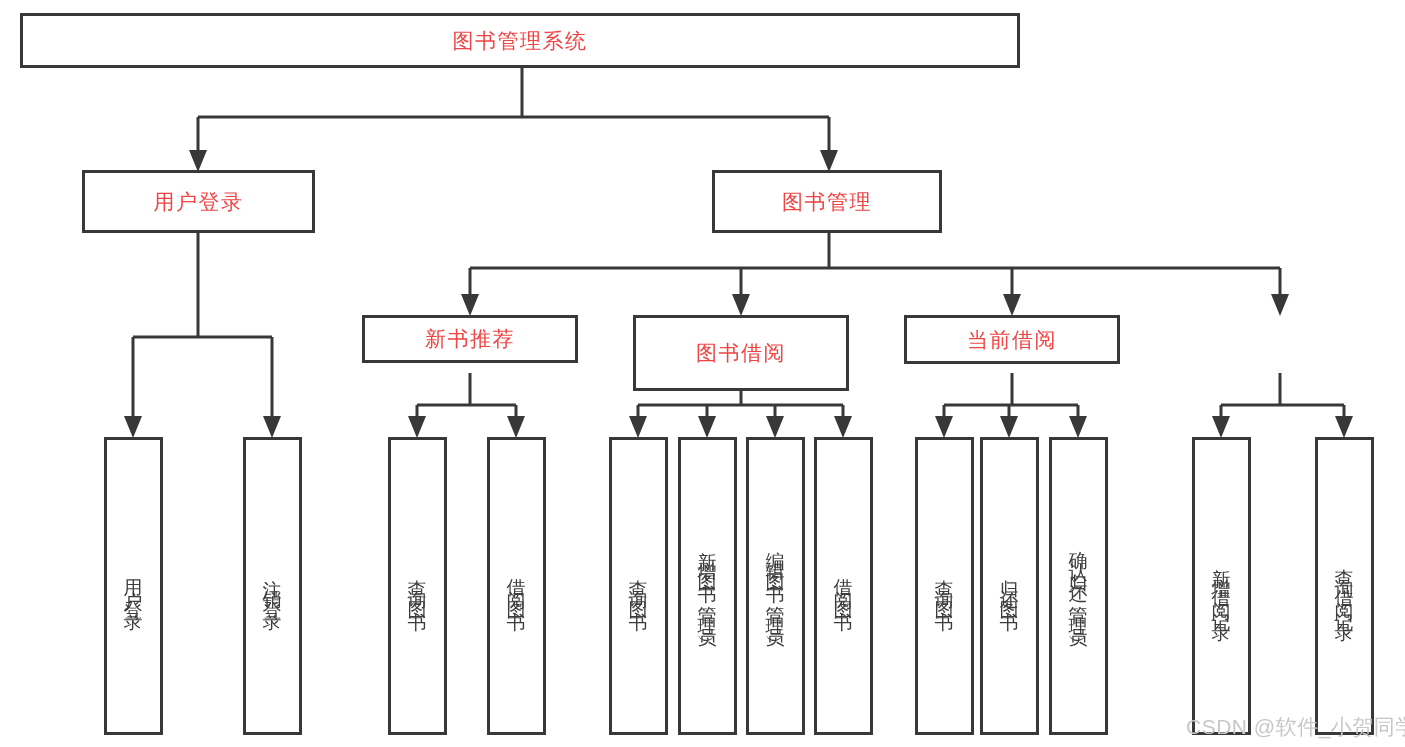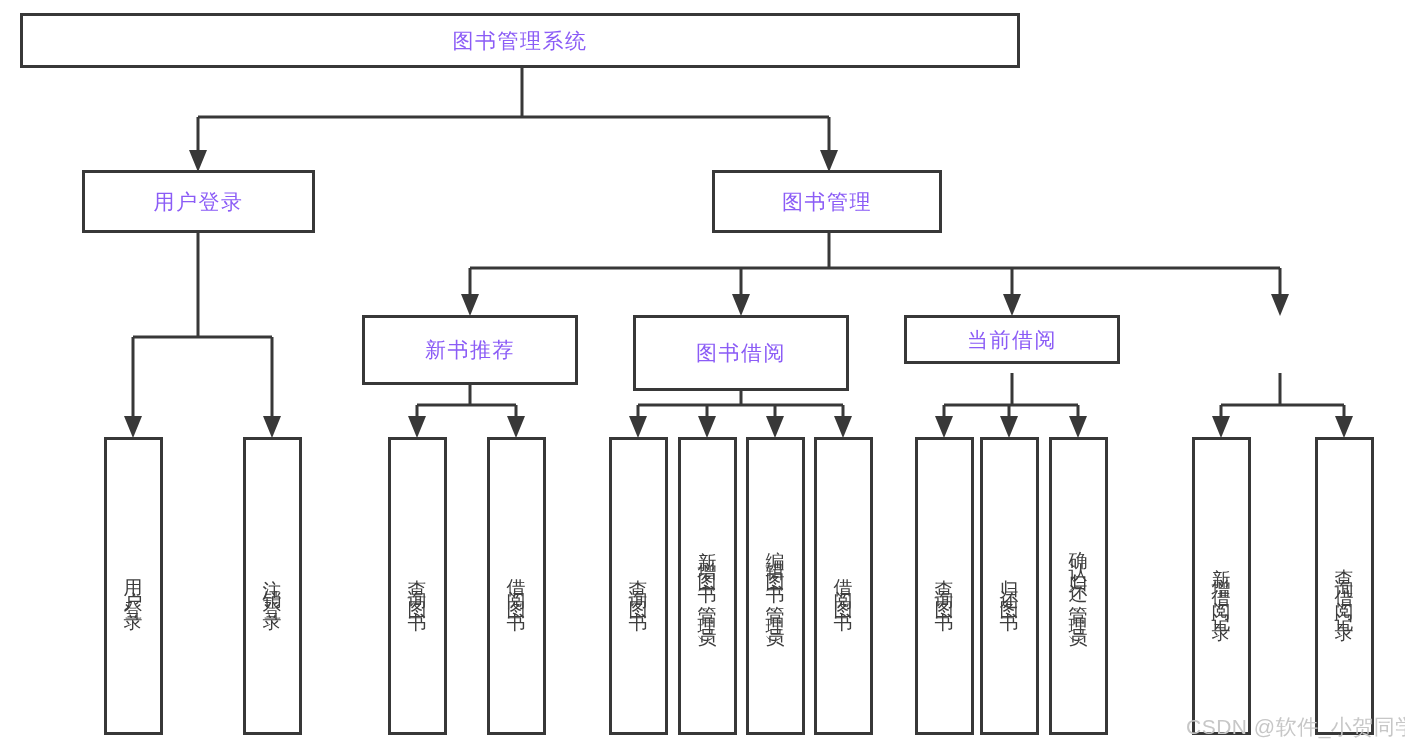--- a/index.html
+++ b/index.html
@@ -7,21 +7,21 @@
   .stage{
     position:relative;width:1405px;height:747px;background:#ffffff;overflow:hidden;
     font-family:"Liberation Sans","DejaVu Sans",sans-serif;
   }
   .connectors{position:absolute;left:0;top:0;z-index:1;}
   .node{
     position:absolute;box-sizing:border-box;border:3px solid #383838;background:#ffffff;
     display:flex;align-items:center;justify-content:center;z-index:2;
   }
   .hlabel{
-    font-size:21px;color:#8b5cf6;letter-spacing:1.5px;white-space:nowrap;
+    font-size:21px;color:#ef4444;letter-spacing:1.5px;white-space:nowrap;
   }
   .vlabel{
     writing-mode:vertical-rl;text-orientation:mixed;
     font-size:19px;color:#3d3d3d;letter-spacing:0.58em;line-height:1;
     white-space:nowrap;
   }
   .watermark{
     position:absolute;left:1186px;top:713px;z-index:6;
     font-size:21px;color:#c7c7c7;letter-spacing:0.5px;white-space:nowrap;
   }
@@ -68,21 +68,21 @@
     <span class="hlabel">图书管理系统</span>
   </div>
 
   <div class="node" style="left:82px;top:170px;width:233px;height:63px">
     <span class="hlabel">用户登录</span>
   </div>
   <div class="node" style="left:712px;top:170px;width:230px;height:63px">
     <span class="hlabel">图书管理</span>
   </div>
 
-  <div class="node" style="left:362px;top:315px;width:216px;height:70px">
+  <div class="node" style="left:362px;top:315px;width:216px;height:48px">
     <span class="hlabel">新书推荐</span>
   </div>
   <div class="node" style="left:633px;top:315px;width:216px;height:76px">
     <span class="hlabel">图书借阅</span>
   </div>
   <div class="node" style="left:904px;top:315px;width:216px;height:49px">
     <span class="hlabel">当前借阅</span>
   </div>
 
   <div class="node" style="left:104px;top:437px;width:59px;height:298px">

